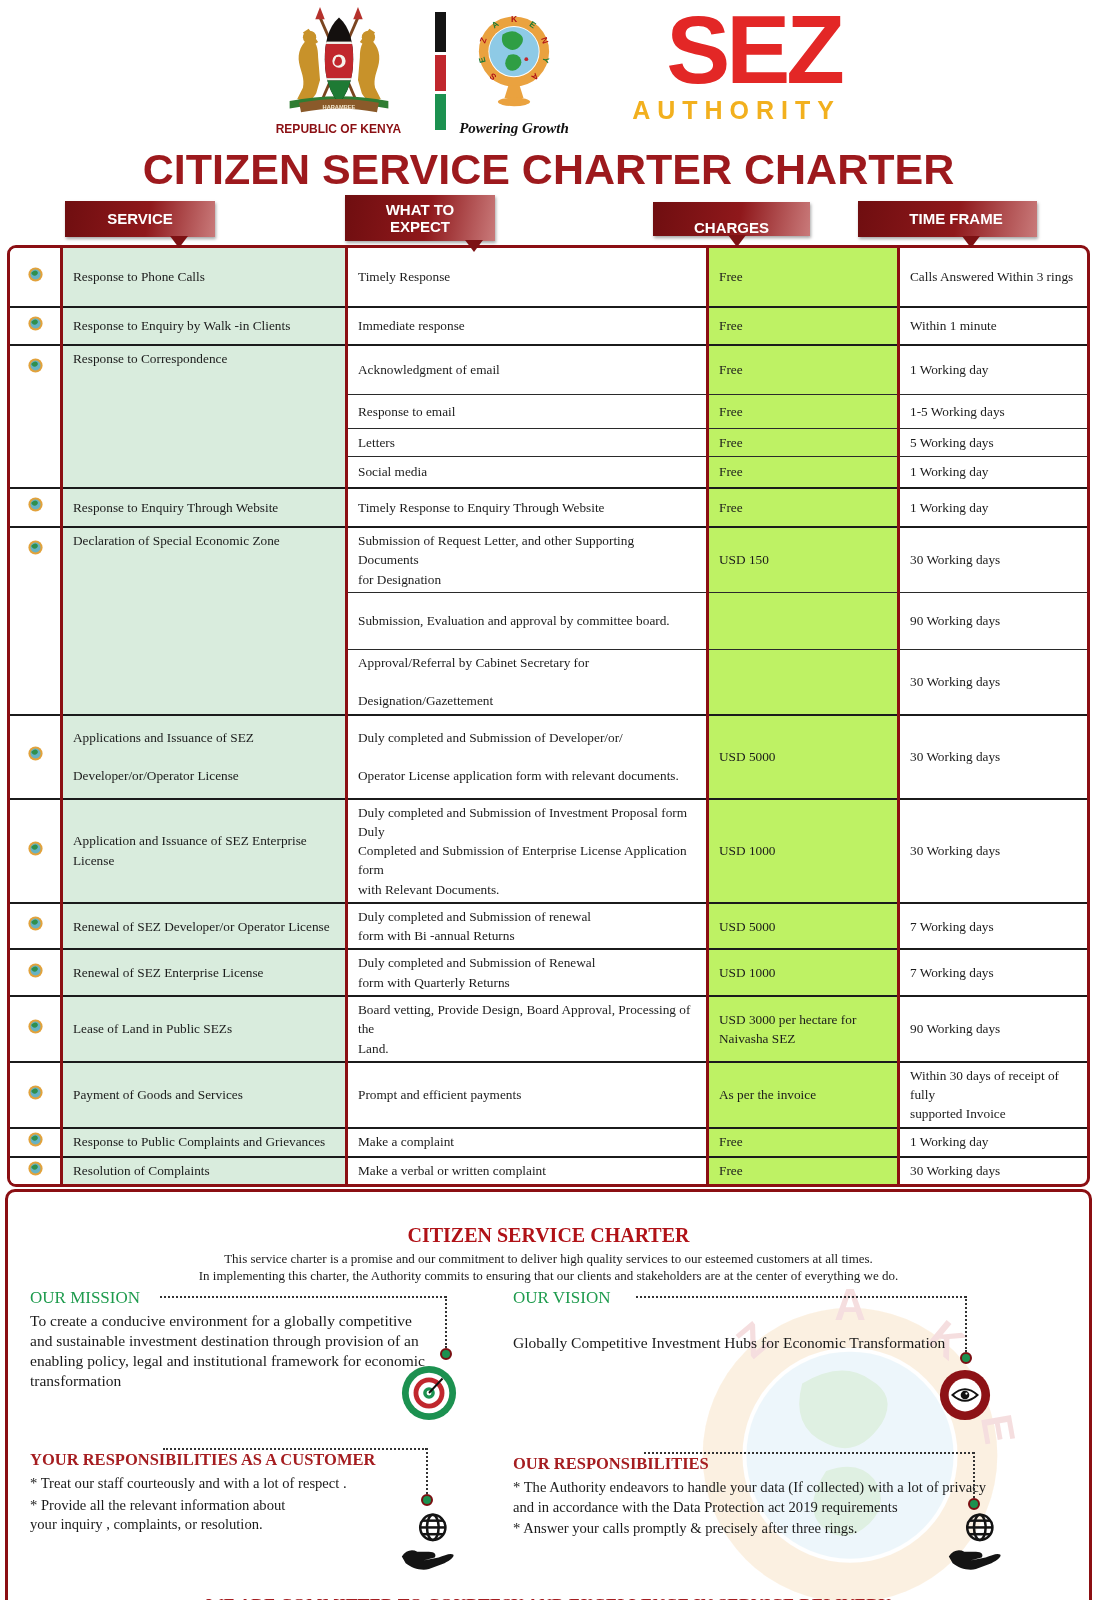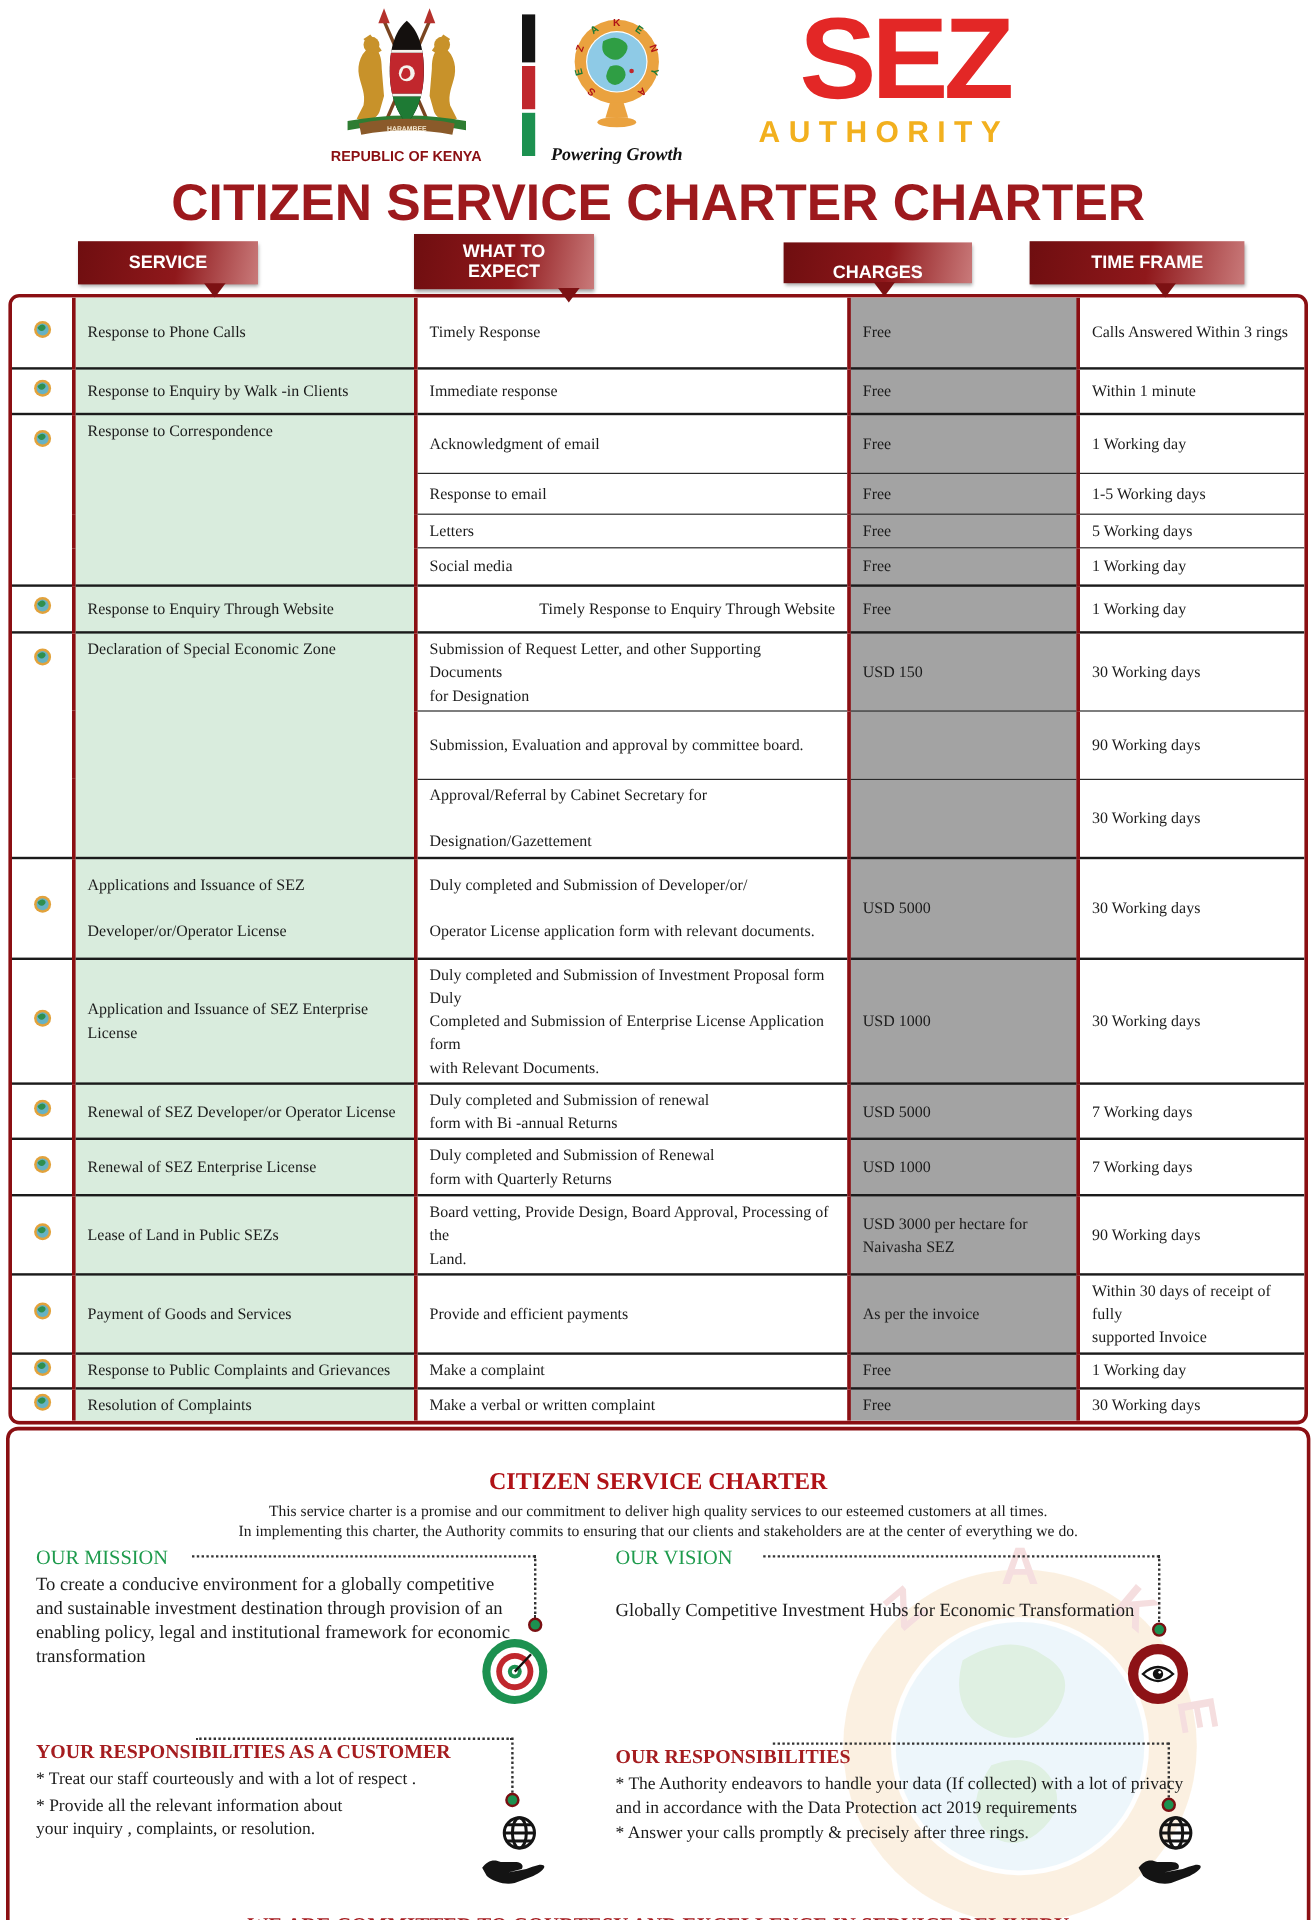--- a/index.html
+++ b/index.html
@@ -33,21 +33,21 @@
     border-right:9px solid transparent;border-top:12px solid #7c1113;}
   
   .table-wrap{margin:0 7px;border:3px solid #8b0f13;border-radius:9px;overflow:hidden;background:#fff;}
   table.svc{border-collapse:collapse;width:100%;table-layout:fixed;font-size:13.3px;}
   table.svc td{padding:3px 10px;vertical-align:middle;white-space:pre-line;line-height:1.45;}
   td.icon-cell{width:30px;background:#fff;text-align:center;padding:2px 2px;}
   td.icon-cell.top-align{vertical-align:top;padding-top:12px;}
   td.service-cell{width:262px;background:#d9ecdd;border-left:3px solid #8b0f13;padding-left:9px;}
   td.service-cell.top-align{vertical-align:top;}
   td.expect-cell{width:338px;border-left:3px solid #8b0f13;}
-  td.charge-cell{width:168px;background:#a3a3a3;border-left:3px solid #8b0f13;border-right:3px solid #8b0f13;padding-left:13px;}
+  td.charge-cell{width:168px;background:#bef264;border-left:3px solid #8b0f13;border-right:3px solid #8b0f13;padding-left:13px;}
   td.time-cell{padding-left:16px;}
   tr.group-start td{border-top:2.5px solid #1b1b1b;}
   tr.sub-row td{border-top:1.6px solid #2a2a2a;}
   table.svc tr:first-child td{border-top:none;}
   
   .bottom-box{position:relative;margin:2px 5px 0 5px;height:650px;border:3px solid #8b0f13;border-radius:10px;overflow:hidden;background:#fff;}
   .wm{position:absolute;right:14px;top:72px;opacity:.15;pointer-events:none;}
   .charter-head{position:absolute;top:32px;left:0;right:0;text-align:center;
     font-weight:bold;font-size:20px;color:#b01217;}
   .charter-lines{position:absolute;top:58px;left:0;right:0;text-align:center;font-size:13px;line-height:1.35;}
@@ -220,21 +220,21 @@
           <td class="charge-cell">Free</td>
           <td class="time-cell">1 Working day</td>
         </tr>
         <tr class="group-start">
           <td class="icon-cell" rowspan="1"><span><svg viewBox="0 0 18 18" width="15" height="15">
                 <circle cx="9" cy="9" r="8.5" fill="#e2a23b"></circle>
                 <circle cx="9" cy="9" r="6" fill="#66b2c4"></circle>
                 <path d="M5,6 q3,-3 6,-1 q2,2 0,4 q-3,3 -6,0 q-2,-2 0,-3 Z" fill="#2f8f4e"></path>
               </svg></span></td>
           <td class="service-cell" rowspan="1">Response to Enquiry Through Website</td>
-          <td class="expect-cell" style="height: 31px; text-align: right;">Timely Response to Enquiry Through Website</td>
+          <td class="expect-cell" style="height: 31px;">Timely Response to Enquiry Through Website</td>
           <td class="charge-cell">Free</td>
           <td class="time-cell">1 Working day</td>
         </tr>
         <tr class="group-start">
           <td class="icon-cell top-align" rowspan="3"><span><svg viewBox="0 0 18 18" width="15" height="15">
                 <circle cx="9" cy="9" r="8.5" fill="#e2a23b"></circle>
                 <circle cx="9" cy="9" r="6" fill="#66b2c4"></circle>
                 <path d="M5,6 q3,-3 6,-1 q2,2 0,4 q-3,3 -6,0 q-2,-2 0,-3 Z" fill="#2f8f4e"></path>
               </svg></span></td>
           <td class="service-cell top-align" rowspan="3">Declaration of Special Economic Zone</td>
@@ -320,21 +320,21 @@
 Naivasha SEZ</td>
           <td class="time-cell">90 Working days</td>
         </tr>
         <tr class="group-start">
           <td class="icon-cell" rowspan="1"><span><svg viewBox="0 0 18 18" width="15" height="15">
                 <circle cx="9" cy="9" r="8.5" fill="#e2a23b"></circle>
                 <circle cx="9" cy="9" r="6" fill="#66b2c4"></circle>
                 <path d="M5,6 q3,-3 6,-1 q2,2 0,4 q-3,3 -6,0 q-2,-2 0,-3 Z" fill="#2f8f4e"></path>
               </svg></span></td>
           <td class="service-cell" rowspan="1">Payment of Goods and Services</td>
-          <td class="expect-cell" style="height: 30px;">Provide and efficient payments</td>
+          <td class="expect-cell" style="height: 30px;">Prompt and efficient payments</td>
           <td class="charge-cell">As per the invoice</td>
           <td class="time-cell">Within 30 days of receipt of fully
 supported Invoice</td>
         </tr>
         <tr class="group-start">
           <td class="icon-cell" rowspan="1"><span><svg viewBox="0 0 18 18" width="15" height="15">
                 <circle cx="9" cy="9" r="8.5" fill="#e2a23b"></circle>
                 <circle cx="9" cy="9" r="6" fill="#66b2c4"></circle>
                 <path d="M5,6 q3,-3 6,-1 q2,2 0,4 q-3,3 -6,0 q-2,-2 0,-3 Z" fill="#2f8f4e"></path>
               </svg></span></td>

